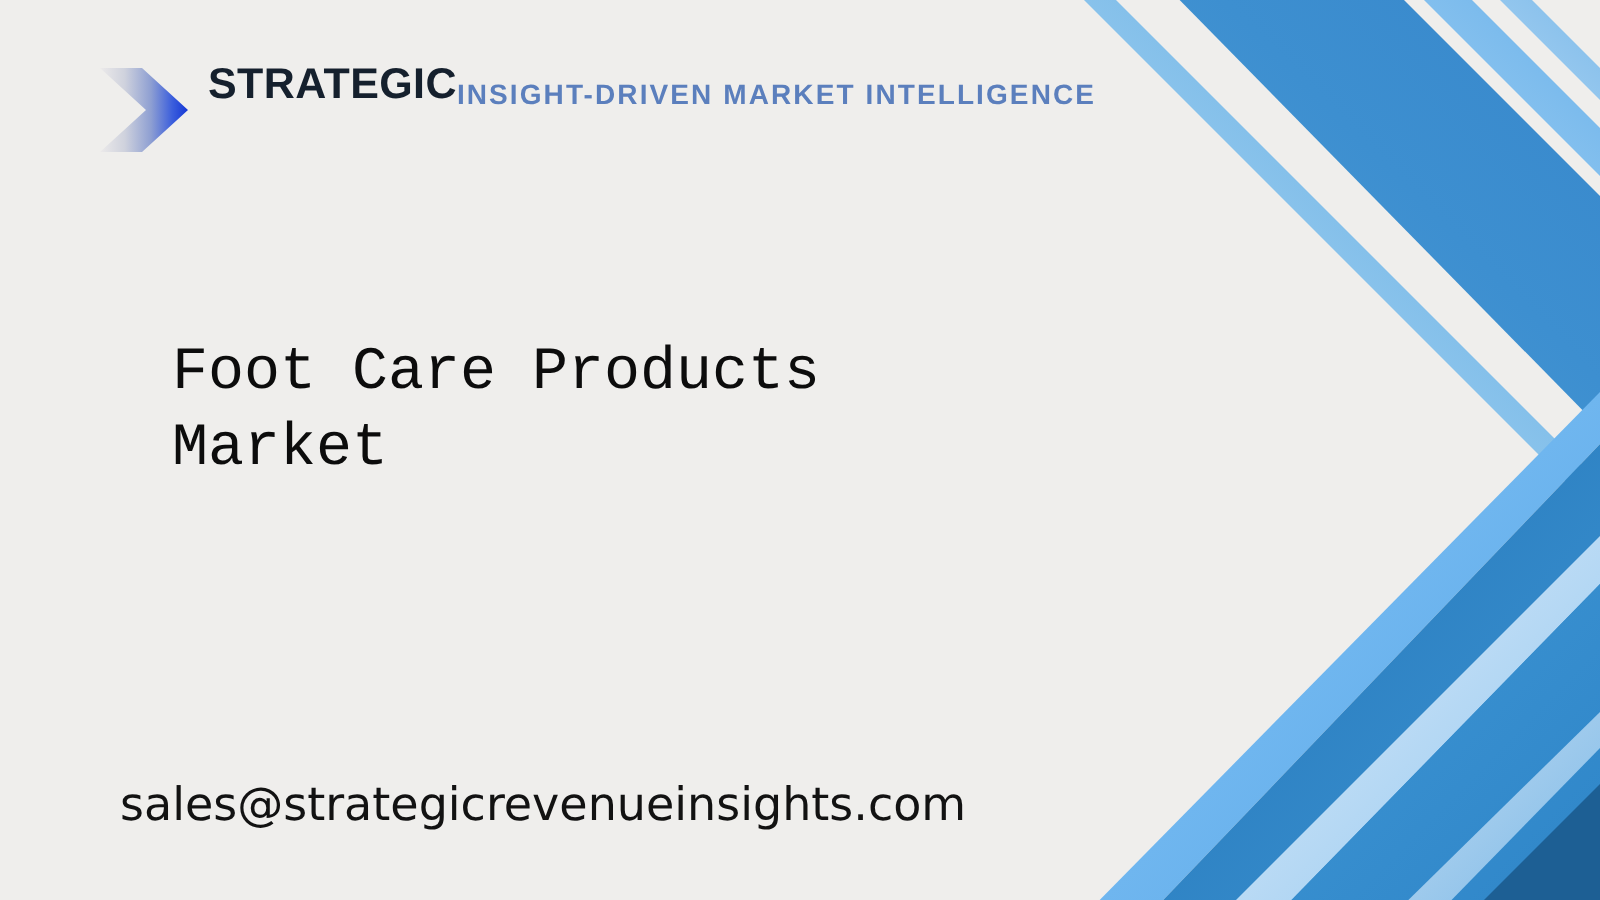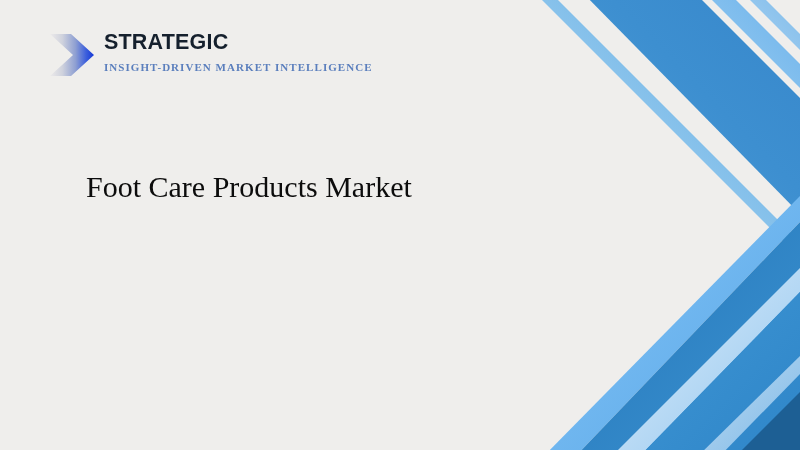--- a/index.html
+++ b/index.html
@@ -35,49 +35,49 @@
     align-items: flex-start;
   }
   #logo-mark {
     width: 47px;
     height: 50px;
     margin-right: 8px;
     flex: 0 0 auto;
   }
   #logo-text {
     display: flex;
-    flex-direction: column;
+    flex-direction: row;
     padding-top: 2px;
   }
   .wordmark-line {
     font-family: "Liberation Sans", sans-serif;
     font-weight: bold;
     font-size: 21.5px;
     line-height: 21.5px;
     letter-spacing: 0.2px;
     color: #15202d;
     white-space: nowrap;
   }
   #logo-tagline {
     margin-top: 7px;
-    font-family: Liberation Serif, serif;
-    font-size: 11px;
+    font-family: Liberation Sans, sans-serif;
+    font-size: 14px;
     font-weight: bold;
     letter-spacing: 1.05px;
     color: #5b7fbd;
     white-space: nowrap;
   }
 
   
   #slide-title {
     position: absolute;
     left: 86px;
     top: 148px;
     width: 440px;
-    font-family: Liberation Serif, serif;
+    font-family: Liberation Mono, monospace;
     font-weight: 400;
     font-size: 30px;
     line-height: 38px;
     color: #0c0c0c;
   }
 
   
   #contact-email {
     position: absolute;
     left: 60px;
@@ -170,14 +170,15 @@
     </svg>
 
     <div id="logo-text">
       <div class="wordmark-line">STRATEGIC</div>
       <div id="logo-tagline">INSIGHT-DRIVEN MARKET INTELLIGENCE</div>
     </div>
   </div>
 
   <h1 id="slide-title">Foot Care Products Market</h1>
 
+  <a id="contact-email" href="#">sales@strategicrevenueinsights.com</a>
 
 </div>
 
 </body></html>

